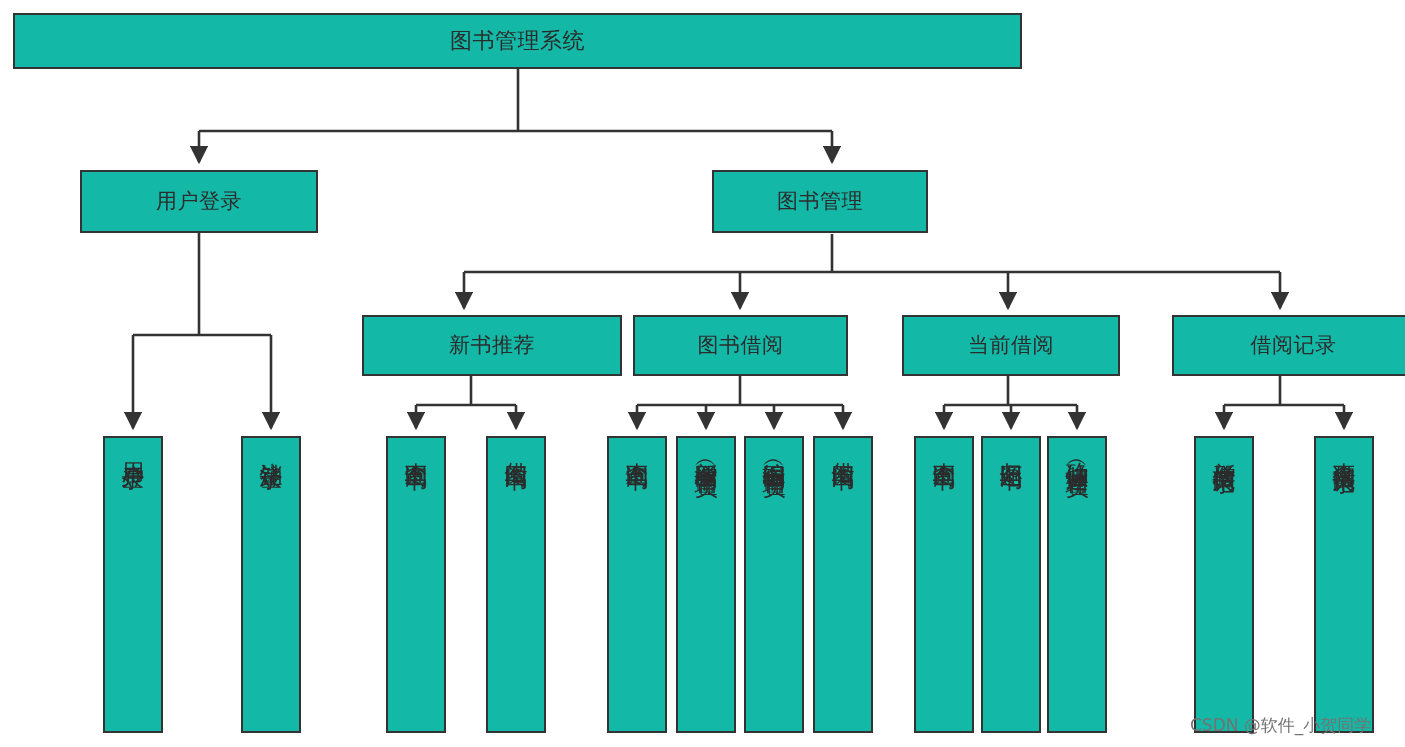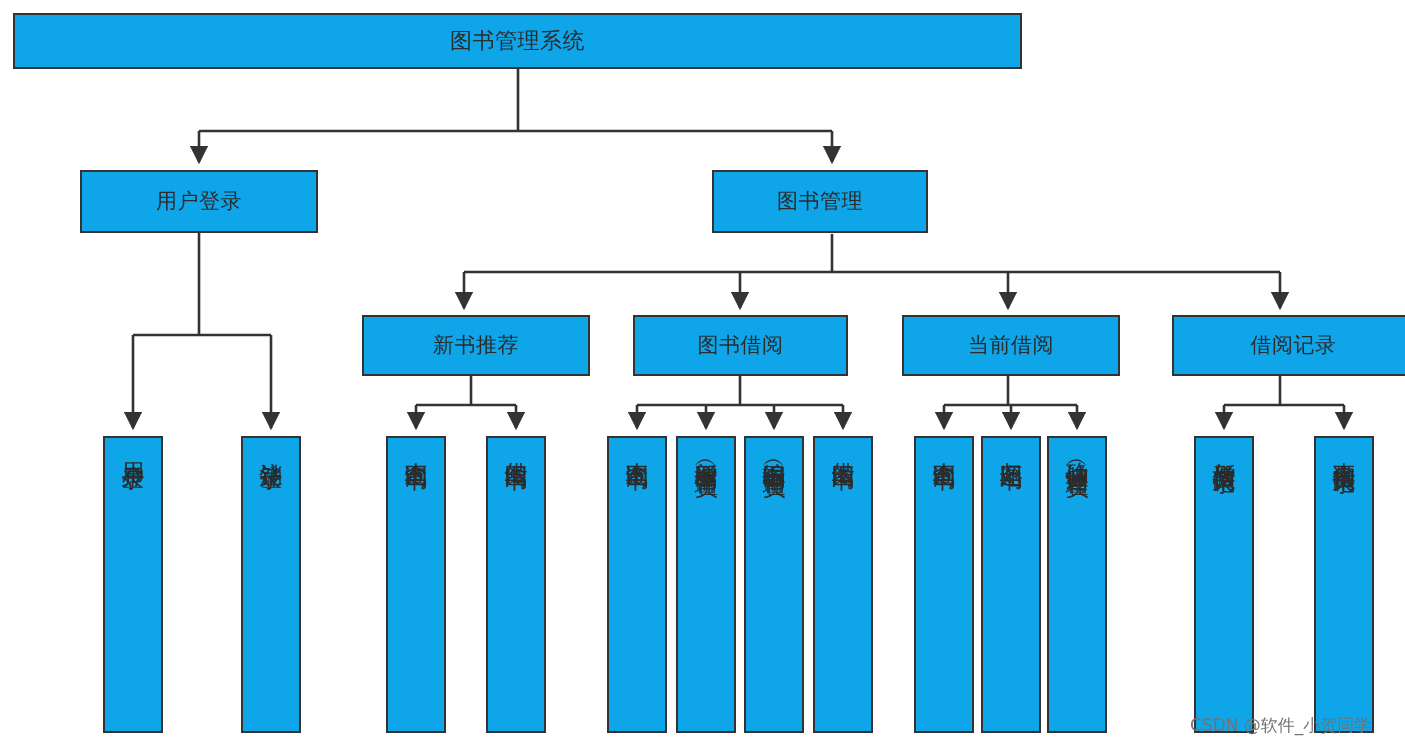--- a/index.html
+++ b/index.html
@@ -23,21 +23,21 @@
     left: 0;
     top: 0;
     width: 1405px;
     height: 747px;
     pointer-events: none;
   }
   .node {
     position: absolute;
     box-sizing: border-box;
     border: 2.5px solid #333333;
-    background: #0ea5e9;
+    background: #14b8a6;
     display: flex;
     align-items: center;
     justify-content: center;
     color: #2b2b2b;
     z-index: 2;
   }
   .node .label {
     display: block;
     text-align: center;
     line-height: 1.08;
@@ -137,21 +137,21 @@
   </div>
 
   <div class="node horiz" style="left:80px; top:170px; width:238px; height:63px;">
     <span class="label">用户登录</span>
   </div>
 
   <div class="node horiz" style="left:712px; top:170px; width:216px; height:63px;">
     <span class="label">图书管理</span>
   </div>
 
-  <div class="node horiz" style="left:362px; top:315px; width:228px; height:61px;justify-content:center;">
+  <div class="node horiz" style="left:362px; top:315px; width:260px; height:61px;justify-content:center;">
     <span class="label">新书推荐</span>
   </div>
 
   <div class="node horiz" style="left:902px; top:315px; width:218px; height:61px;">
     <span class="label">当前借阅</span>
   </div>
 
   <div class="node horiz" style="left:633px; top:315px; width:215px; height:61px;">
     <span class="label">图书借阅</span>
   </div>

